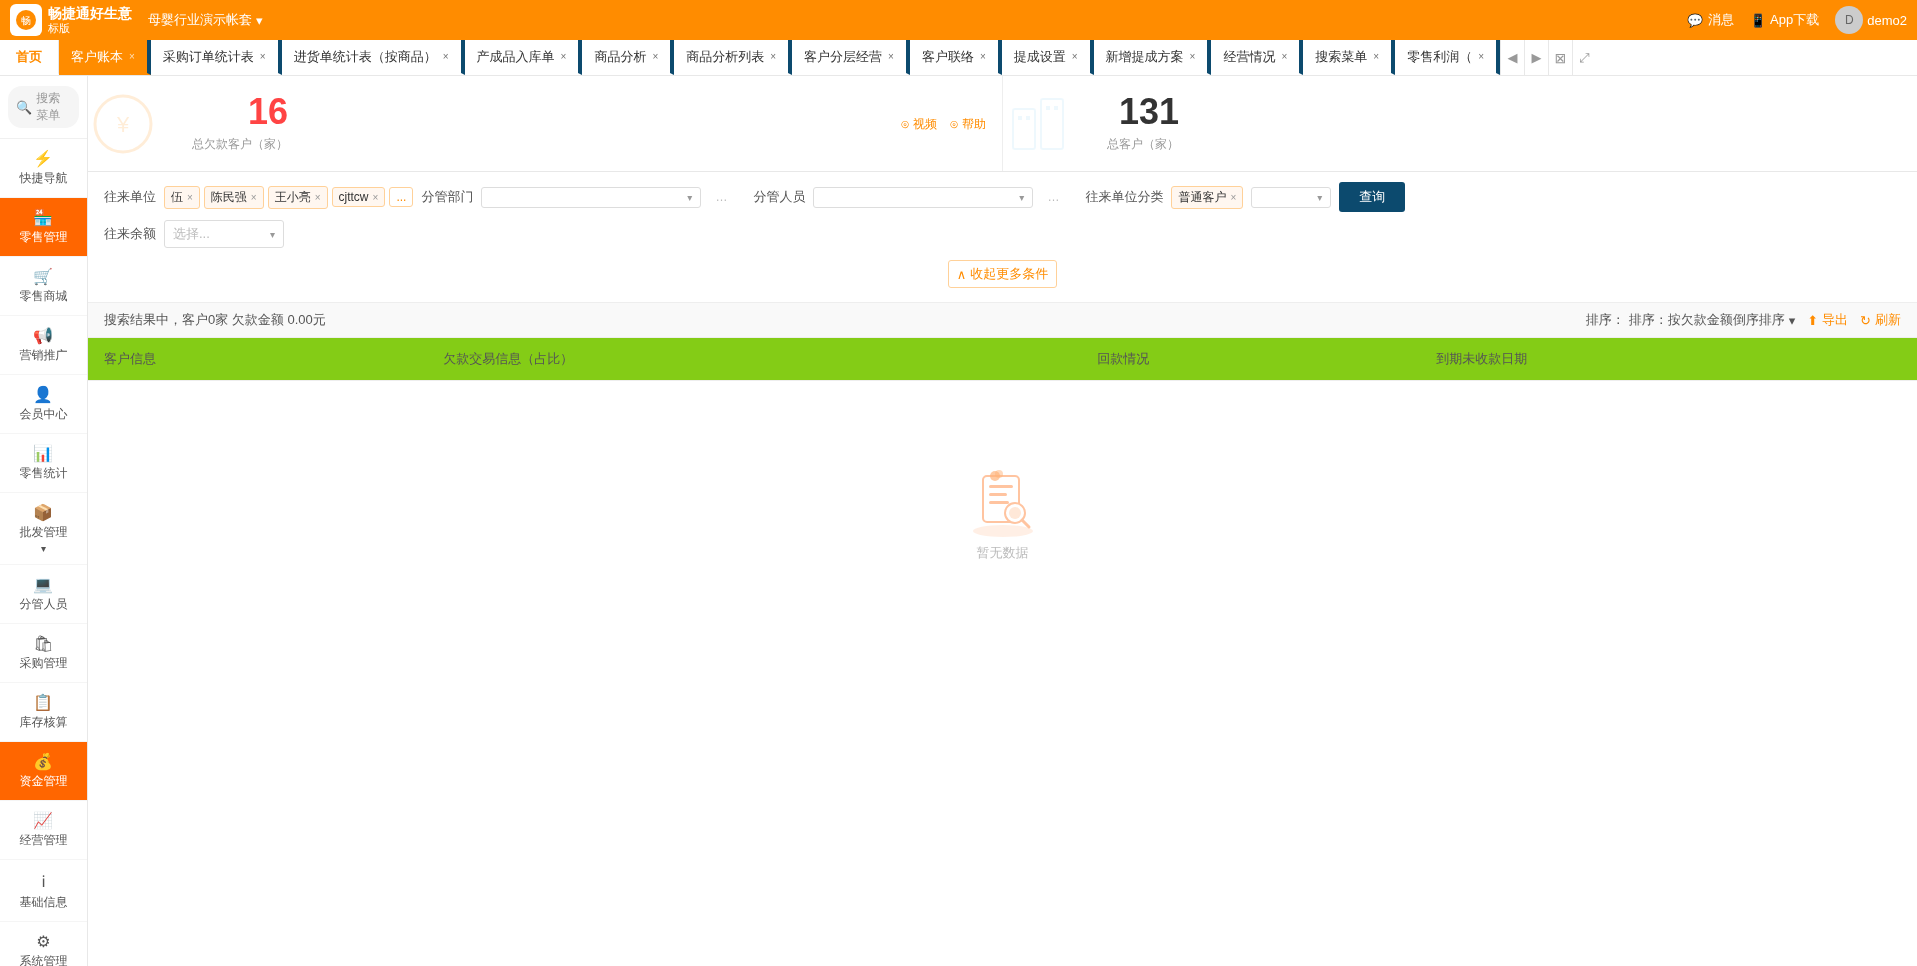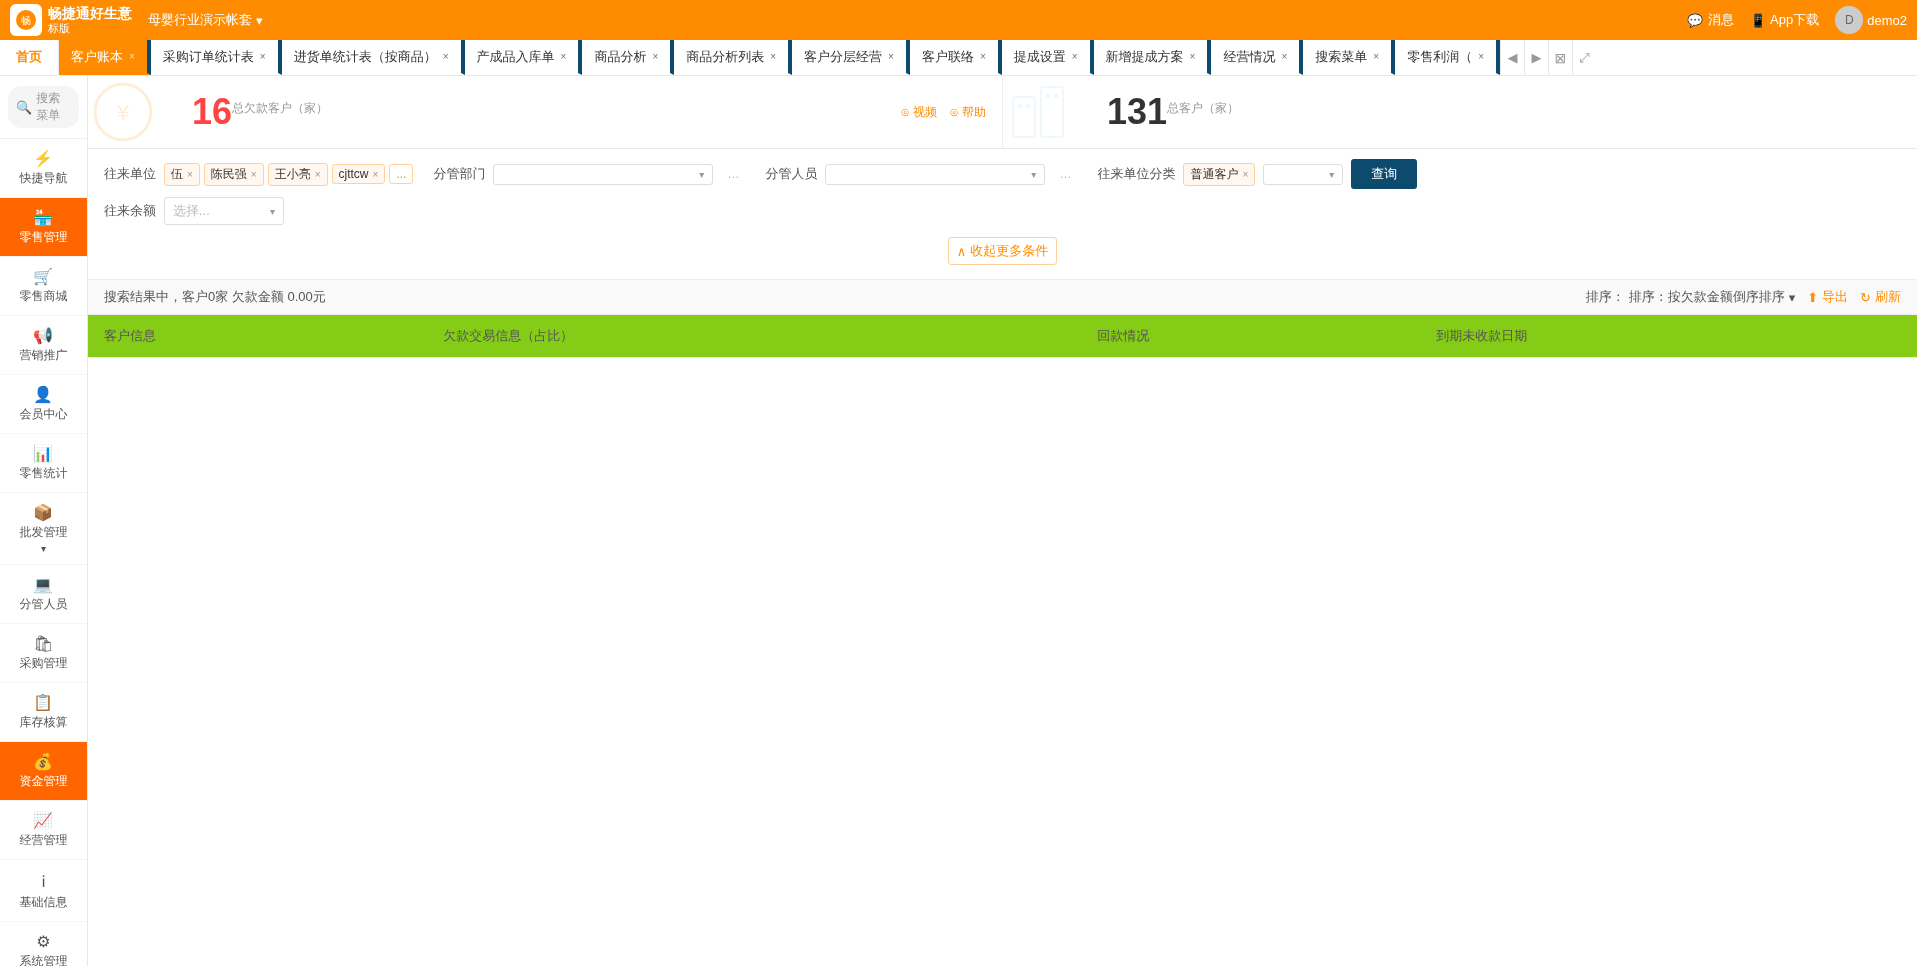--- a/index.html
+++ b/index.html
@@ -40,21 +40,21 @@
 
     
     .content { flex: 1; overflow: auto; display: flex; flex-direction: column; }
 
     
     .stats-row { display: flex; background: #fff; border-bottom: 1px solid #e8e8e8; flex-shrink: 0; }
     .stat-card { flex: 1; padding: 18px 24px; display: flex; align-items: center; gap: 16px; border-right: 1px solid #eee; position: relative; }
     .stat-card:last-child { border-right: none; }
     .stat-value { font-size: 36px; font-weight: bold; color: #333; line-height: 1; }
     .stat-label { font-size: 12px; color: #999; margin-top: 6px; }
-    .stat-text-block { display: flex; flex-direction: row; text-align: right; }
+    .stat-text-block { display: flex; flex-direction: column; text-align: right; }
 
     
     .filter-bar { background: #fff; padding: 10px 16px; border-bottom: 1px solid #eee; flex-shrink: 0; }
     .filter-row { display: flex; align-items: center; gap: 8px; margin-bottom: 8px; flex-wrap: wrap; }
     .filter-row:last-child { margin-bottom: 0; }
     .filter-label { font-size: 13px; color: #555; white-space: nowrap; }
     .filter-tags { display: flex; align-items: center; gap: 4px; flex-wrap: wrap; }
     .filter-tag { display: flex; align-items: center; gap: 4px; background: #fff7f0; border: 1px solid #ffd199; border-radius: 3px; padding: 2px 6px; font-size: 12px; color: #333; }
     .filter-tag .tag-x { color: #999; cursor: pointer; font-size: 10px; }
     .filter-more { color: #ff8c00; font-size: 12px; cursor: pointer; border: 1px solid #ffd199; border-radius: 3px; padding: 2px 6px; }
@@ -307,21 +307,21 @@
           <div class="filter-tag">
             <span>王小亮</span>
             <span class="tag-x">×</span>
           </div>
           <div class="filter-tag">
             <span>cjttcw</span>
             <span class="tag-x">×</span>
           </div>
           <div class="filter-more">...</div>
         </div>
-        <span class="filter-label" style="margin-left:12px;">分管部门</span>
+        <span class="filter-label" style="margin-left:0;">分管部门</span>
         <div class="filter-select filter-select-wide">
           <span style="color:#bbb;"></span>
           <span class="arrow">▾</span>
         </div>
         <div style="display:flex; align-items:center; justify-content:center; width:24px; cursor:pointer;">
           <span style="color:#bbb; font-size:12px;">…</span>
         </div>
         <span class="filter-label" style="margin-left:12px;">分管人员</span>
         <div class="filter-select filter-select-wide">
           <span style="color:#bbb;"></span>
@@ -384,16 +384,35 @@
             <th>客户信息</th>
             <th>欠款交易信息（占比）</th>
             <th>回款情况</th>
             <th>到期未收款日期</th>
           </tr>
         </thead>
         <tbody>
         </tbody>
       </table>
 
+      <div class="empty-state">
+        <div>
+          
+          <svg width="80" height="80" viewBox="0 0 80 80" fill="none">
+            <ellipse cx="40" cy="70" rx="30" ry="6" fill="#ffe0cc" opacity="0.5"></ellipse>
+            <rect x="20" y="15" width="36" height="46" rx="4" fill="#fff" stroke="#ffc4a0" stroke-width="2"></rect>
+            <rect x="26" y="24" width="24" height="3" rx="1.5" fill="#ffc4a0"></rect>
+            <rect x="26" y="32" width="18" height="3" rx="1.5" fill="#ffc4a0"></rect>
+            <rect x="26" y="40" width="20" height="3" rx="1.5" fill="#ffc4a0"></rect>
+            <circle cx="52" cy="52" r="10" fill="#fff" stroke="#ffc4a0" stroke-width="2"></circle>
+            <circle cx="52" cy="52" r="6" fill="#ffe8d8"></circle>
+            <line x1="59" y1="59" x2="66" y2="66" stroke="#ffc4a0" stroke-width="3" stroke-linecap="round"></line>
+
+            <circle cx="32" cy="15" r="5" fill="#ffb47a" opacity="0.7"></circle>
+            <circle cx="36" cy="13" r="4" fill="#ffb47a" opacity="0.5"></circle>
+          </svg>
+        </div>
+        <div class="empty-text">暂无数据</div>
+      </div>
     </div>
 
   </div>
 </div>
 
 </body></html>

